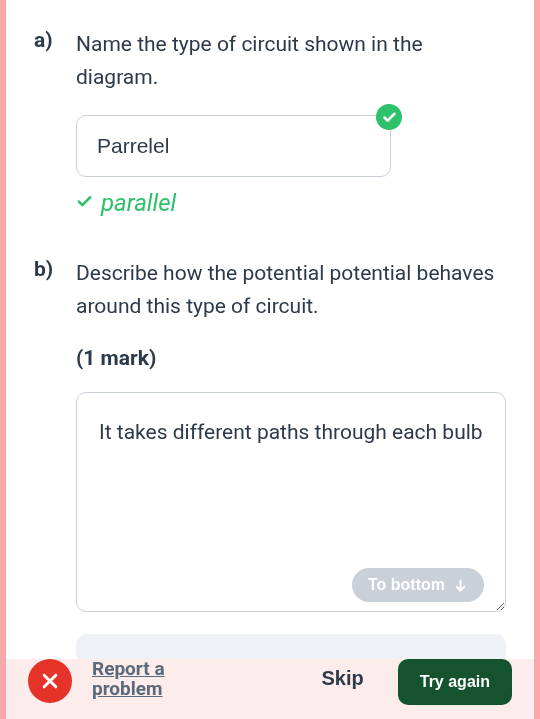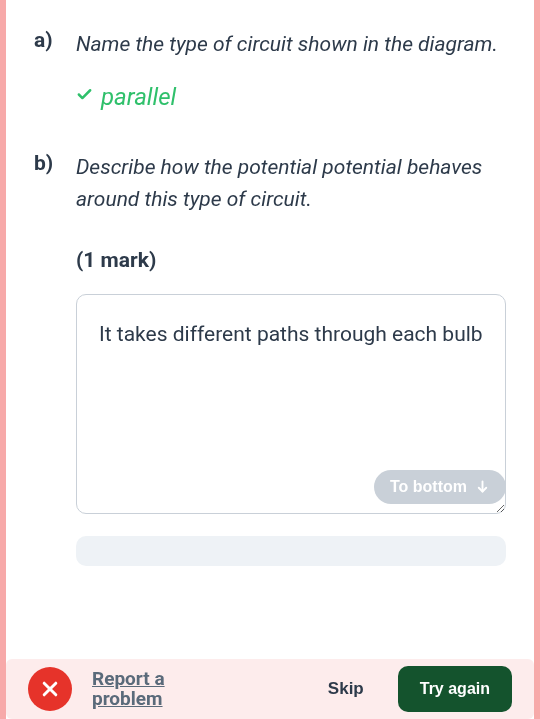--- a/index.html
+++ b/index.html
@@ -9,21 +9,21 @@
     background: #ffffff;
     margin: 0 6px;
     height: 100%;
     position: relative;
     overflow: hidden;
   }
   .content { padding: 28px 28px 0 28px; }
   .question { margin-bottom: 40px; }
   .q-row { display: flex; align-items: flex-start; gap: 14px; }
   .q-label { font-weight: 700; font-size: 21px; color: #2d3a4a; min-width: 28px; }
-  .q-text { font-size: 21px; color: #2d3a4a; line-height: 1.55; flex: 1; font-style: italic; }
+  .q-text { font-size: 21px; color: #2d3a4a; line-height: 1.55; flex: 1; }
   .answer-block { margin-left: 42px; margin-top: 22px; }
   .input-wrap { position: relative; width: 315px; }
   .text-input {
     width: 100%;
     border: 1px solid #c9d0d8;
     border-radius: 10px;
     padding: 18px 20px;
     font-size: 21px;
     color: #2d3a4a;
     background: #fff;
@@ -33,38 +33,38 @@
     top: -11px; right: -11px;
     width: 26px; height: 26px;
     background: #2fc06b;
     border-radius: 50%;
     display: flex; align-items: center; justify-content: center;
   }
   .check-badge svg { width: 15px; height: 15px; }
   .correct-row { display: flex; align-items: center; gap: 8px; margin-top: 12px; }
   .correct-tick svg { width: 17px; height: 17px; }
   .correct-text { font-style: italic; color: #2fc06b; font-size: 24px; }
-  .marks { font-weight: 700; font-size: 21px; color: #2d3a4a; margin-top: 32px; margin-bottom: 22px; }
+  .marks { font-weight: 700; font-size: 21px; color: #2d3a4a; margin-top: 24px; margin-bottom: 22px; }
   .textarea {
     width: 100%;
     min-height: 220px;
     border: 1px solid #c9d0d8;
     border-radius: 10px;
     padding: 24px 22px;
     font-size: 21px;
     color: #2d3a4a;
     font-family: inherit;
     resize: vertical;
     line-height: 1.5;
     position: relative;
   }
   .textarea-wrap { position: relative; }
   .to-bottom {
     position: absolute;
-    right: 0; bottom: 14px;
+    right: 22px; bottom: 14px;
     background: #c9d0d8;
     color: #fff;
     font-weight: 700;
     font-size: 16px;
     border: none;
     border-radius: 20px;
     padding: 8px 16px;
     display: flex; align-items: center; gap: 8px;
     cursor: pointer;
   }
@@ -75,24 +75,23 @@
     background: #eef2f6;
     border-radius: 10px;
     height: 30px;
   }
   .footer {
     position: absolute;
     left: 0; right: 0; bottom: 0;
     background: #fdecec;
     height: 60px;
     display: flex;
-    align-items: center;
+    align-items: flex-start;
     padding: 0 22px;
     gap: 20px;
-    border-radius: 6px;
   }
   .close-btn {
     width: 44px; height: 44px;
     border-radius: 50%;
     background: #e6332a;
     display: flex; align-items: center; justify-content: center;
     cursor: pointer;
     flex-shrink: 0;
   }
   .close-btn svg { width: 20px; height: 20px; }
@@ -105,21 +104,21 @@
     cursor: pointer;
     width: 110px;
     flex-shrink: 0;
   }
   .spacer { flex: 1; }
   .skip-btn {
     background: transparent;
     border: none;
     color: #2d3a4a;
     font-weight: 700;
-    font-size: 17px;
+    font-size: 20px;
     cursor: pointer;
     padding: 8px 14px;
   }
   .try-btn {
     background: #14532d;
     color: #fff;
     border: none;
     font-weight: 700;
     font-size: 16px;
     border-radius: 10px;
@@ -132,20 +131,28 @@
 
 <div class="card">
   <div class="content">
 
     <div class="question">
       <div class="q-row">
         <div class="q-label">a)</div>
         <div class="q-text">Name the type of circuit shown in the diagram.</div>
       </div>
       <div class="answer-block">
+        <div class="input-wrap">
+          <input class="text-input" type="text" value="Parrelel" style="">
+          <div class="check-badge">
+            <svg viewBox="0 0 24 24" fill="none" stroke="#fff" stroke-width="4" stroke-linecap="round" stroke-linejoin="round">
+                <polyline points="4 12 9 17 20 6"></polyline>
+              </svg>
+          </div>
+        </div>
         <div class="correct-row">
           <span class="correct-tick">
             <svg viewBox="0 0 24 24" fill="none" stroke="#2fc06b" stroke-width="3.5" stroke-linecap="round" stroke-linejoin="round">
                 <polyline points="4 12 9 17 20 6"></polyline>
               </svg>
           </span>
           <span class="correct-text">parallel</span>
         </div>
       </div>
     </div>

